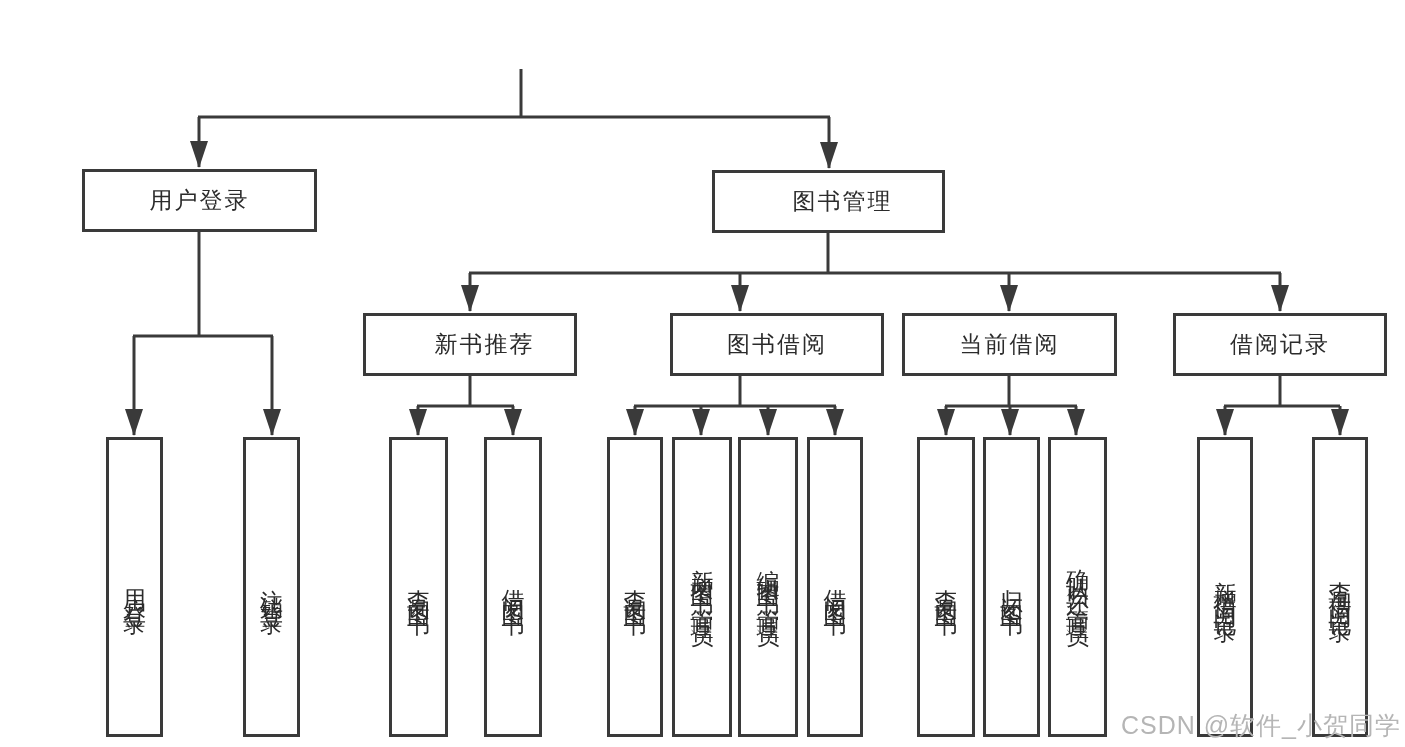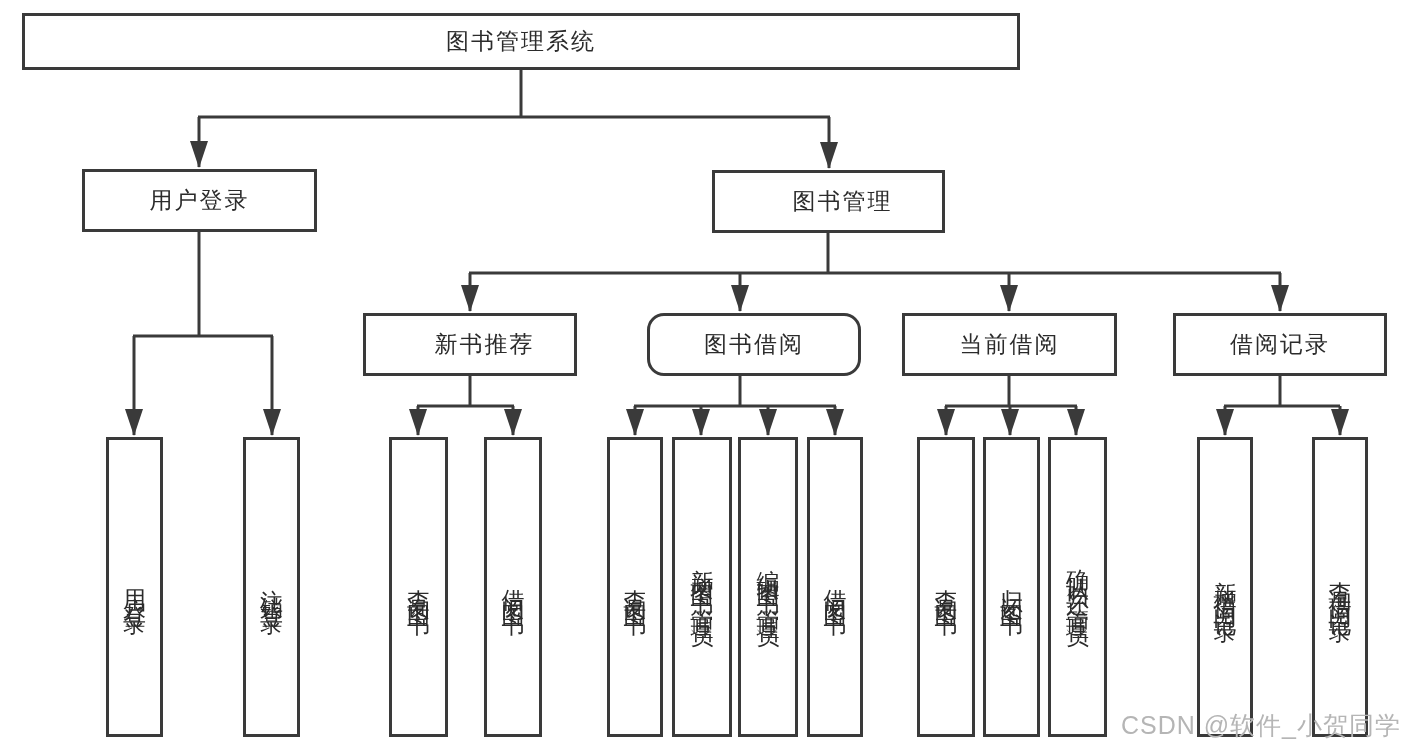--- a/index.html
+++ b/index.html
@@ -45,21 +45,21 @@
     text-orientation: mixed;
     font-size: 23px;
     line-height: 1;
     letter-spacing: 8px;
   }
   
   #b-root   { left: 22px;   top: 13px;  width: 998px; height: 57px; }
   #b-login  { left: 82px;   top: 169px; width: 235px; height: 63px; }
   #b-mgmt   { left: 712px;  top: 170px; width: 233px; height: 63px; padding-left: 28px; }
   #b-rec    { left: 363px;  top: 313px; width: 214px; height: 63px; padding-left: 29px; }
-  #b-borrow { left: 647px;  top: 313px; width: 214px; height: 63px; border-radius: 17px; }
+  #b-borrow { left: 670px;  top: 313px; width: 214px; height: 63px; }
   #b-cur    { left: 902px;  top: 313px; width: 215px; height: 63px; }
   #b-hist   { left: 1173px; top: 313px; width: 214px; height: 63px; }
   #v-login   { left: 106px;  top: 437px; width: 57px; height: 300px; }
   #v-logout  { left: 243px;  top: 437px; width: 57px; height: 300px; }
   #v-q1      { left: 389px;  top: 437px; width: 59px; height: 300px; }
   #v-b1      { left: 484px;  top: 437px; width: 58px; height: 300px; }
   #v-q2      { left: 607px;  top: 437px; width: 56px; height: 300px; }
   #v-add     { left: 672px;  top: 437px; width: 60px; height: 300px; }
   #v-edit    { left: 738px;  top: 437px; width: 60px; height: 300px; }
   #v-b2      { left: 807px;  top: 437px; width: 56px; height: 300px; }
@@ -125,23 +125,20 @@
     <line class="ln" x1="946" y1="406" x2="946" y2="435" marker-end="url(#arrow)"></line>
     <line class="ln" x1="1010" y1="406" x2="1010" y2="435" marker-end="url(#arrow)"></line>
     <line class="ln" x1="1076" y1="406" x2="1076" y2="435" marker-end="url(#arrow)"></line>
 
     <line class="ln" x1="1280" y1="376" x2="1280" y2="407"></line>
     <line class="ln" x1="1224" y1="406" x2="1340" y2="406"></line>
     <line class="ln" x1="1225" y1="406" x2="1225" y2="435" marker-end="url(#arrow)"></line>
     <line class="ln" x1="1340" y1="406" x2="1340" y2="435" marker-end="url(#arrow)"></line>
   </svg>
 
-  <div class="box" id="b-root">
-    <span class="hlabel">图书管理系统</span>
-  </div>
 
   <div class="box" id="b-login">
     <span class="hlabel">用户登录</span>
   </div>
   <div class="box" id="b-mgmt">
     <span class="hlabel">图书管理</span>
   </div>
 
   <div class="box" id="b-rec">
     <span class="hlabel">新书推荐</span>

